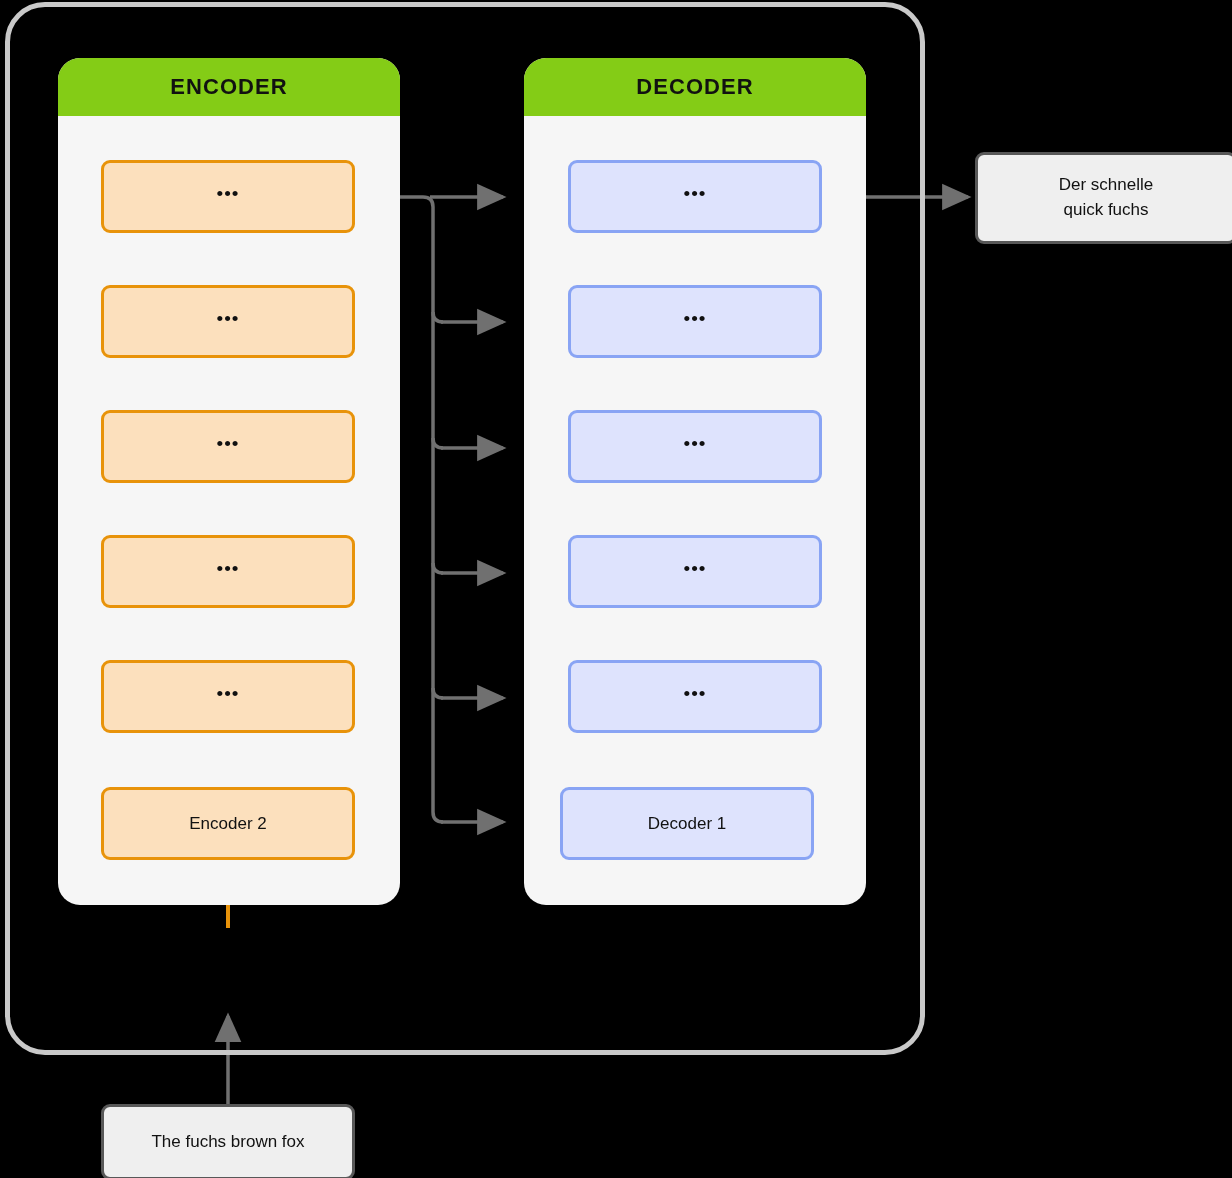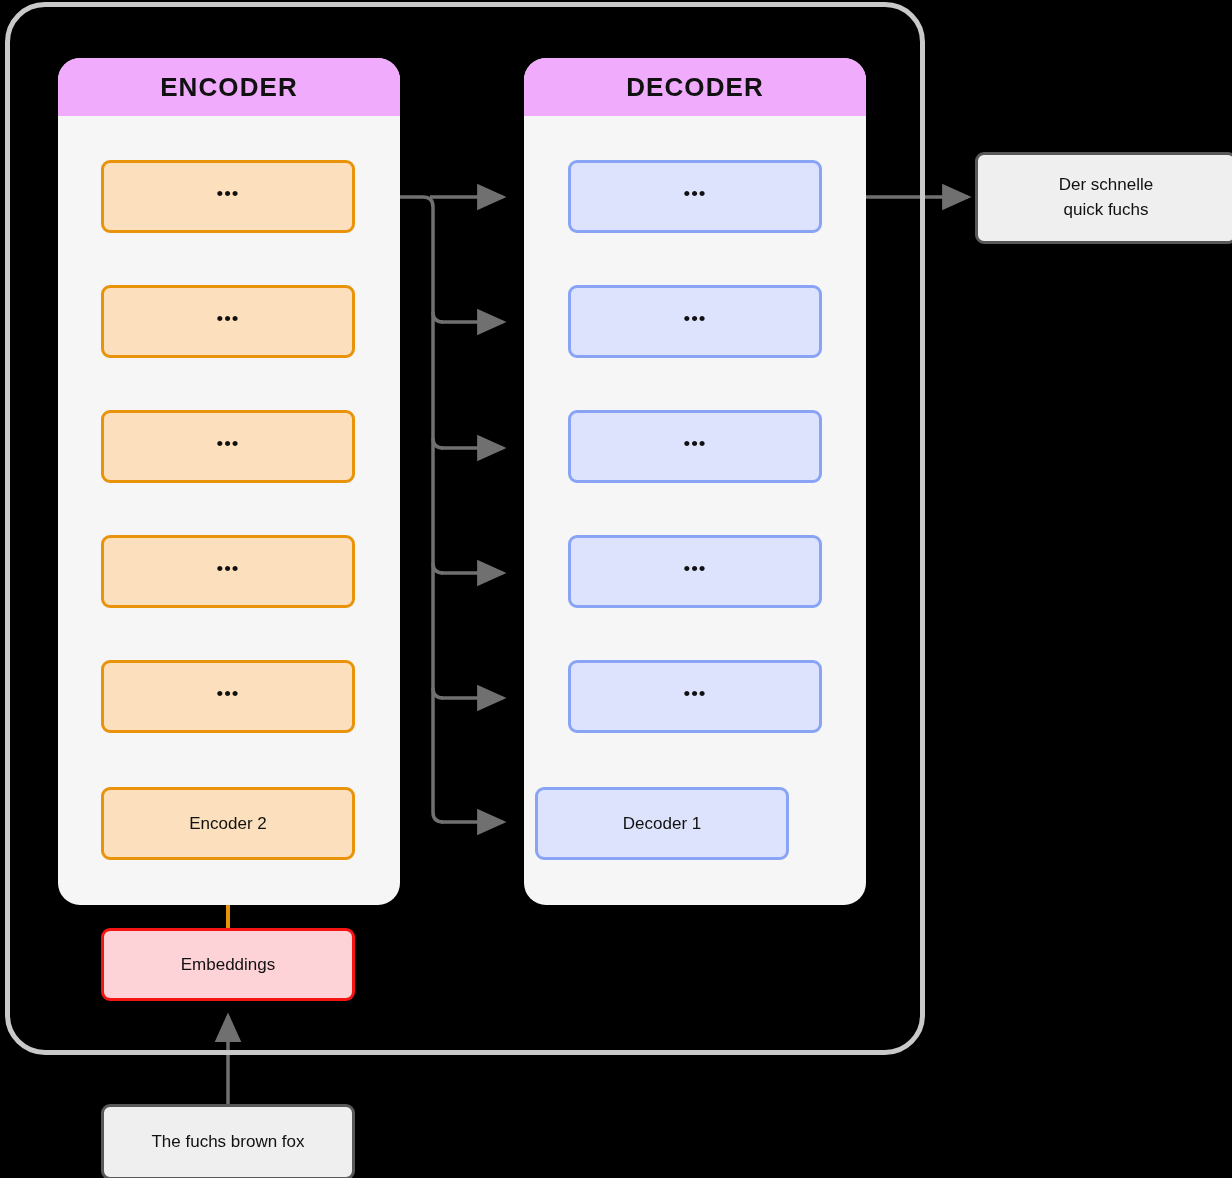--- a/index.html
+++ b/index.html
@@ -4,22 +4,22 @@
 <style>
   html,body{margin:0;padding:0;background:#000;}
   #stage{position:relative;width:1232px;height:1178px;background:#000;
          font-family:"Liberation Sans",sans-serif;overflow:hidden;}
   #wires{position:absolute;left:0;top:0;width:1232px;height:1178px;pointer-events:none;}
 
   .outer-frame{position:absolute;left:5px;top:2px;width:920px;height:1053px;
      border:5px solid #c9c9c9;border-radius:40px;box-sizing:border-box;background:transparent;}
 
   .panel{position:absolute;width:342px;border-radius:22px;background:#f6f6f6;overflow:hidden;}
-  .panel-header{height:58px;background:#f0abfc;display:flex;align-items:center;
-     justify-content:center;font-size:26px;font-weight:700;letter-spacing:1.1px;color:#111;}
+  .panel-header{height:58px;background:#84cc16;display:flex;align-items:center;
+     justify-content:center;font-size:22px;font-weight:700;letter-spacing:1.1px;color:#111;}
   #encoder-panel{left:58px;top:58px;height:847px;}
   #decoder-panel{left:524px;top:58px;height:847px;}
 
   .layer-box{position:absolute;width:254px;height:73px;border-radius:9px;
      display:flex;align-items:center;justify-content:center;box-sizing:border-box;
      font-size:17px;color:#111;}
   .enc-box{background:#fce0bd;border:3px solid #e8930a;}
   .dec-box{background:#dee3fd;border:3px solid #89a4f4;}
   .dots{letter-spacing:1px;font-size:19px;line-height:0;padding-bottom:5px;}
 
@@ -125,27 +125,24 @@
     </div>
   <div class="layer-box dec-box" style="left:568px;top:410px">
     <span class="dots">•••</span>
     </div>
   <div class="layer-box dec-box" style="left:568px;top:535px">
     <span class="dots">•••</span>
     </div>
   <div class="layer-box dec-box" style="left:568px;top:660px">
     <span class="dots">•••</span>
     </div>
-  <div class="layer-box dec-box" style="left:535px;top:787px">
+  <div class="layer-box dec-box" style="left:560px;top:787px">
     <span>Decoder 1</span>
     </div>
 
-  <div id="embeddings-box">
-    <span>Embeddings</span>
-  </div>
 
   <div class="plain-box" id="input-box">
     <span>The fuchs brown fox</span>
   </div>
 
   <div class="plain-box" id="output-box">
     <span>
       <span>Der schnelle</span><br>
       <span>quick fuchs</span>
     </span>

